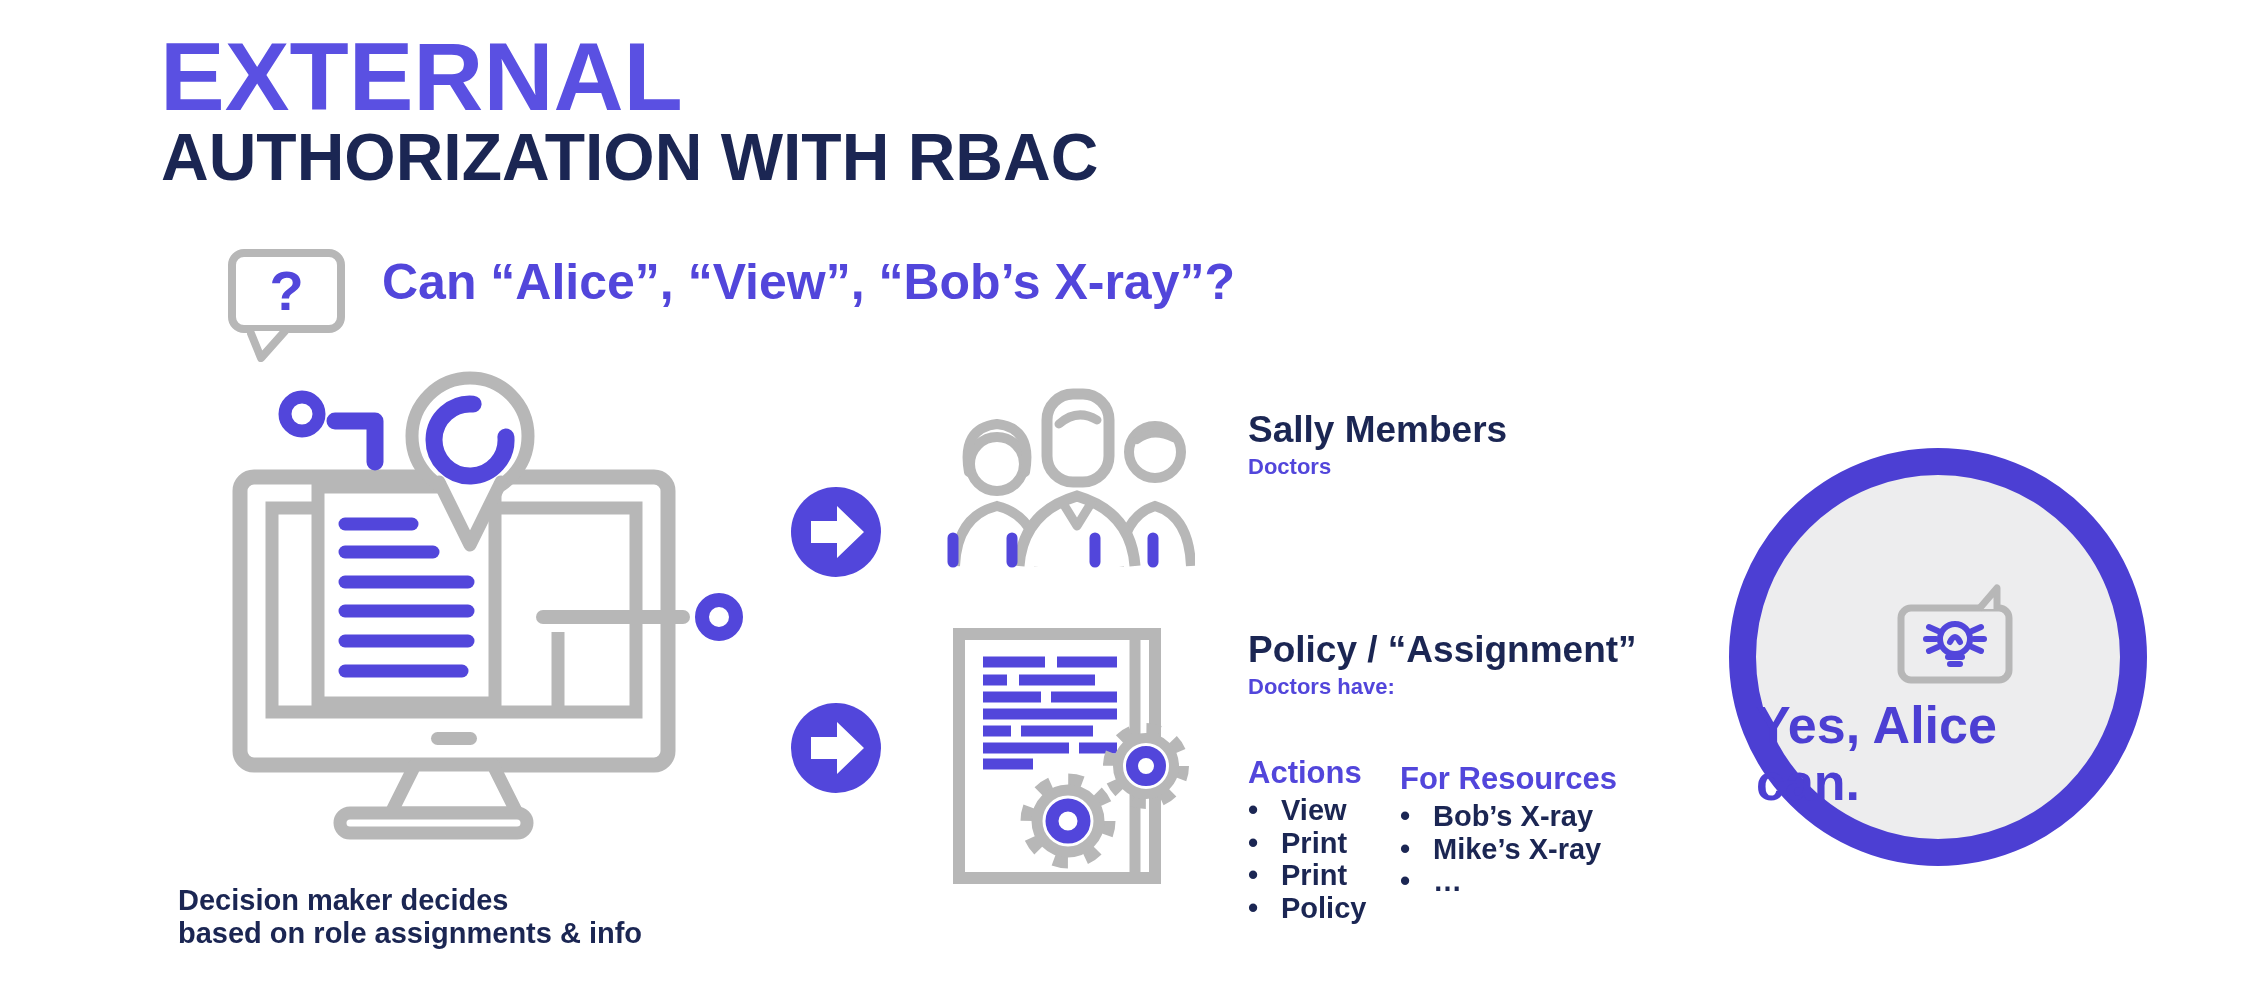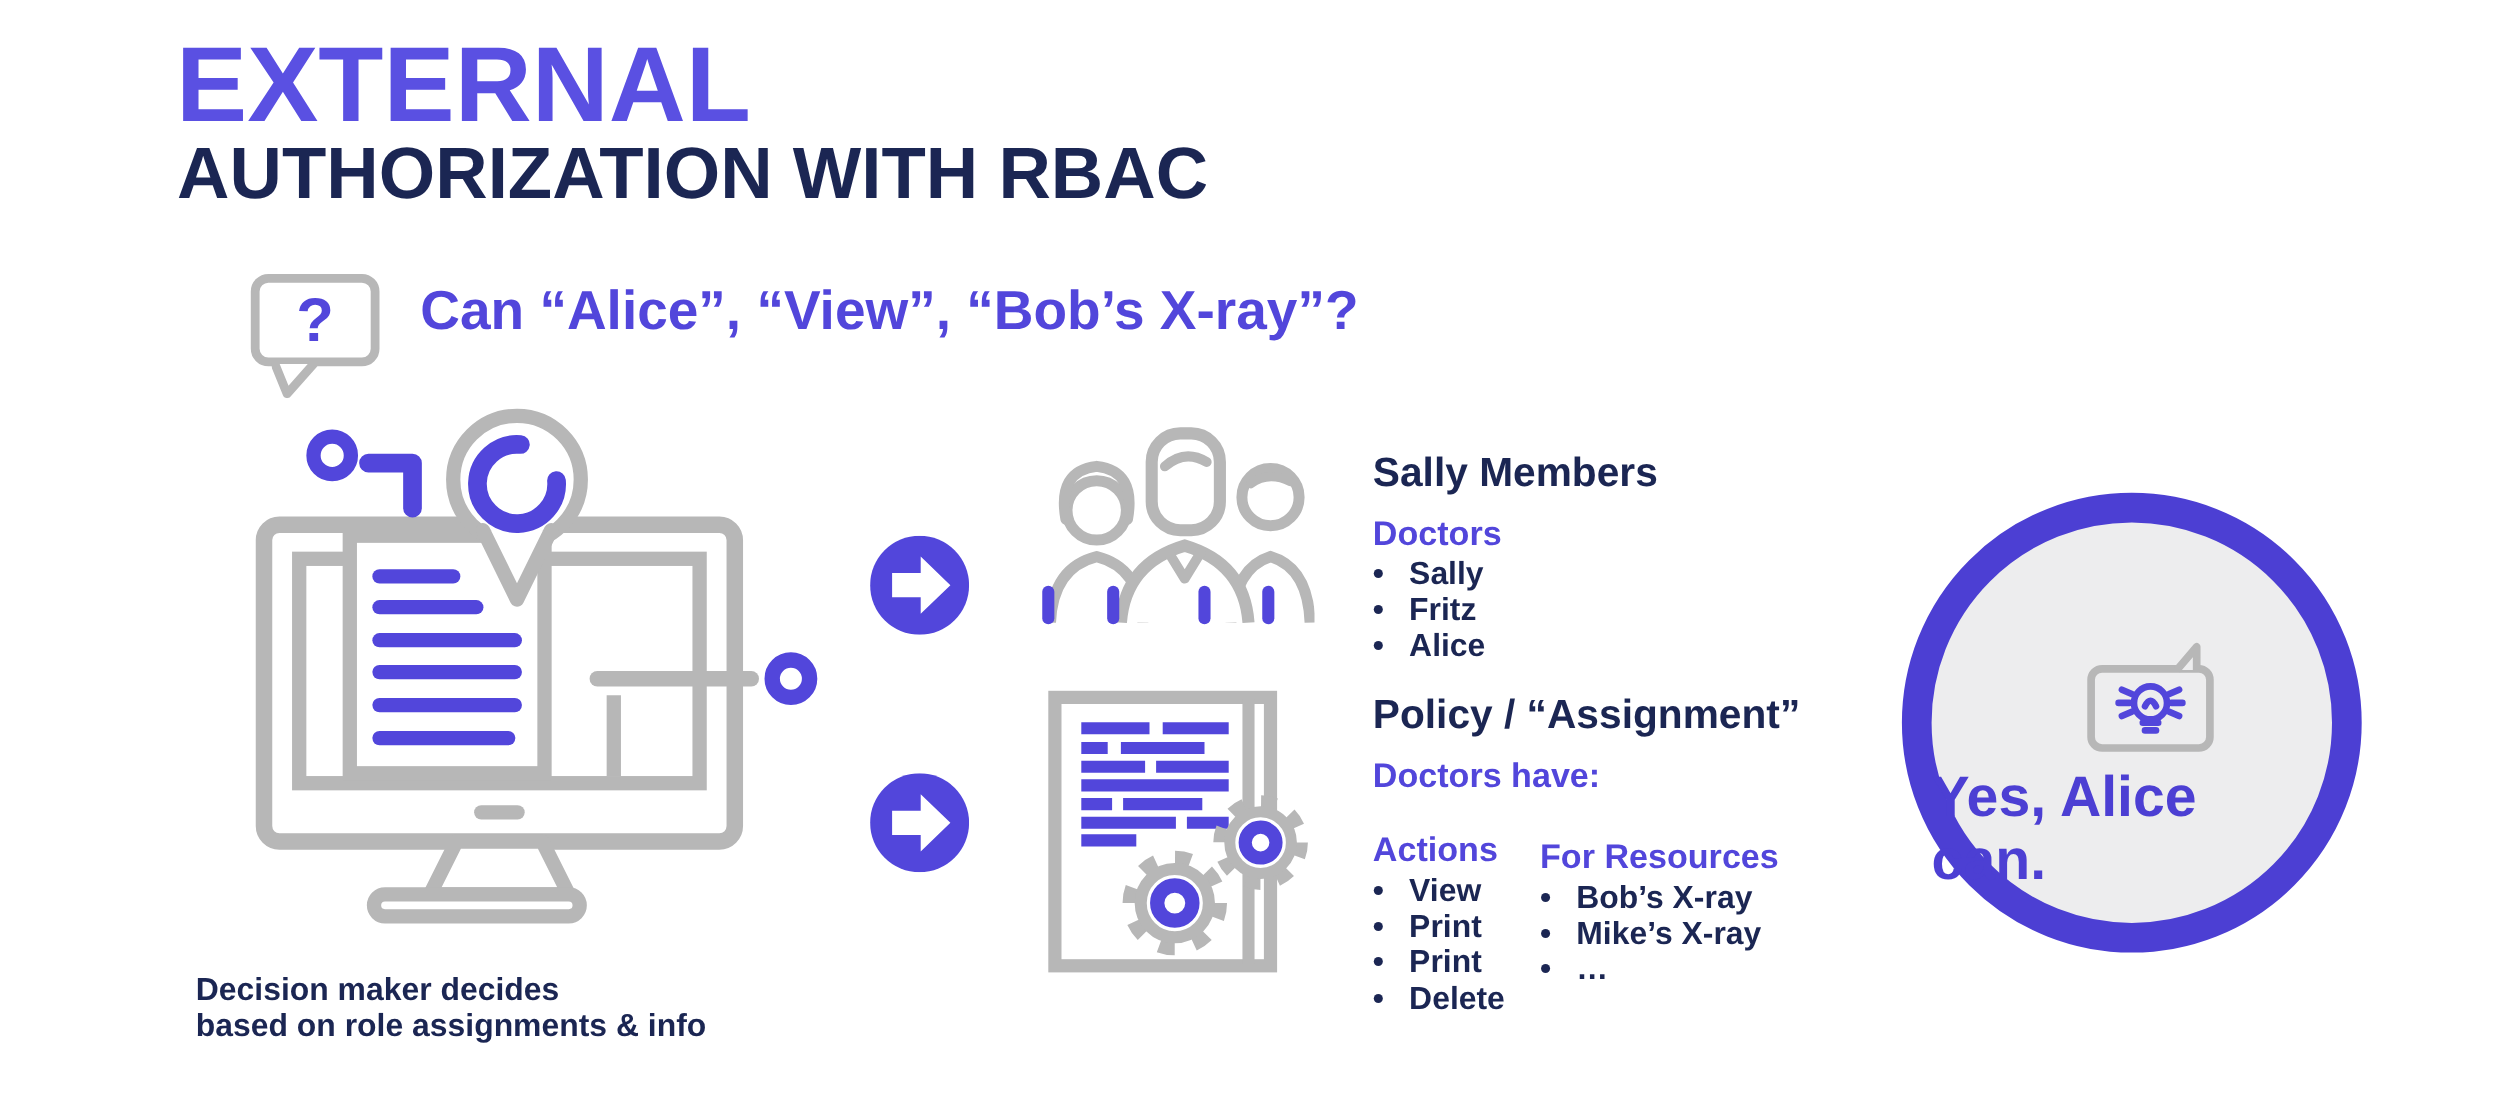--- a/index.html
+++ b/index.html
@@ -28,21 +28,21 @@
   .q-mark{color:var(--accent-purple);font-size:56px;line-height:1}
   .q-tail{left:247px;top:330px}
   .q-text{left:382px;top:252px;font-size:50px;line-height:1.2;color:var(--accent-purple)}
 
   
   .caption{left:178px;top:884px;width:494px;color:var(--navy);
     font-size:29px;line-height:33px}
 
   
   .col-heading{font-size:37px;line-height:40px;color:var(--navy)}
-  .col-sub{font-size:31px;line-height:34px;color:var(--accent-purple);margin-top:18px}
+  .col-sub{font-size:22px;line-height:34px;color:var(--accent-purple);margin-top:0}
   .blist{list-style:none;margin-top:4px}
   .blist li{display:flex;font-size:29px;line-height:32.5px;color:var(--navy)}
   .blist li::before{content:"•";width:33px;flex:none}
   .role-block{left:1248px;top:410px}
   .policy-block{left:1248px;top:630px}
   .actions-col{left:1248px;top:756px}
   .resources-col{left:1400px;top:762px}
   .mini-heading{font-size:31px;line-height:34px;color:var(--accent-purple)}
 
   
@@ -134,25 +134,20 @@
     <line x1="28" y1="162" x2="28" y2="186"></line>
     <line x1="87" y1="162" x2="87" y2="186"></line>
     <line x1="170" y1="162" x2="170" y2="186"></line>
     <line x1="228" y1="162" x2="228" y2="186"></line>
   </g>
 </svg>
 
 <div class="abs role-block">
   <h3 class="col-heading">Sally Members</h3>
   <div class="col-sub">Doctors</div>
-  <ul class="blist">
-    <li>Sally</li>
-    <li>Fritz</li>
-    <li>Alice</li>
-  </ul>
 </div>
 
 <svg class="abs" style="left:945px;top:622px" width="250" height="270" viewBox="0 0 250 270" fill="none">
   <rect x="14" y="12" width="196" height="244" fill="#fff" class="sg" stroke-width="12"></rect>
   <line x1="190" y1="14" x2="190" y2="254" class="sg" stroke-width="11"></line>
   <g class="sp" stroke-width="11">
     <line x1="38" y1="40" x2="100" y2="40"></line>
       <line x1="112" y1="40" x2="172" y2="40"></line>
     <line x1="38" y1="58" x2="62" y2="58"></line>
       <line x1="74" y1="58" x2="150" y2="58"></line>
@@ -181,21 +176,21 @@
   <h3 class="col-heading">Policy / “Assignment”</h3>
   <div class="col-sub">Doctors have:</div>
 </div>
 
 <div class="abs actions-col">
   <h4 class="mini-heading">Actions</h4>
   <ul class="blist">
     <li>View</li>
     <li>Print</li>
     <li>Print</li>
-    <li>Delete</li>
+    <li>Policy</li>
   </ul>
 </div>
 
 <div class="abs resources-col">
   <h4 class="mini-heading">For Resources</h4>
   <ul class="blist">
     <li>Bob’s X-ray</li>
     <li>Mike’s X-ray</li>
     <li>…</li>
   </ul>

